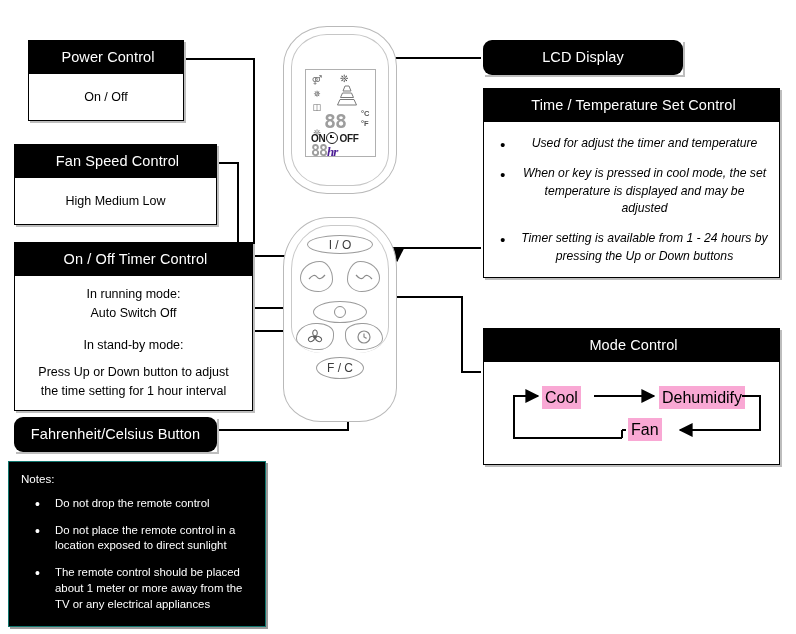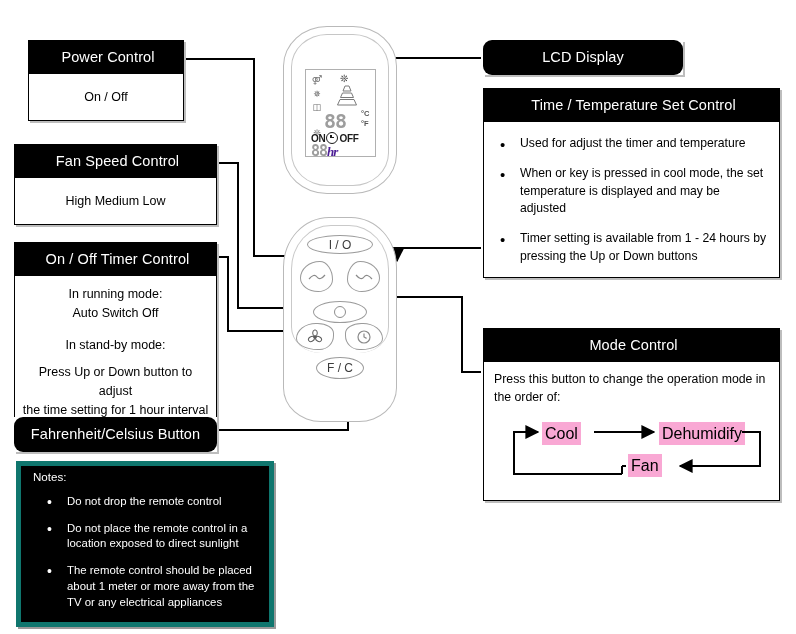--- a/index.html
+++ b/index.html
@@ -48,51 +48,52 @@
     border: none;
     box-shadow: 2px 2px 0 0 #bdbdbd;
   }
   .box.headonly .box-head { padding: 8px 4px 9px 4px; border-radius: 9px; }
 
   
   ul.bullets {
     margin: 0;
     padding: 0 6px 0 30px;
     list-style: none;
-    text-align: left;
+    text-align: center;
+    font-style: italic;
   }
   ul.bullets li {
     position: relative;
     font-size: 12.2px;
     line-height: 1.42;
     margin: 0 0 13px 0;
     padding-left: 2px;
   }
   ul.bullets li:last-child { margin-bottom: 2px; }
   ul.bullets li:before {
     content: "\2022";
     position: absolute;
     left: -18px;
     top: -1px;
     font-size: 15px;
   }
 
   
   #notes {
     position: absolute;
-    left: 16px;
+    left: 8px;
     top: 461px;
     width: 258px;
     height: 166px;
     box-sizing: border-box;
     background: #000000;
     color: #ffffff;
-    border: 5px solid #0f766e;
+    border: 1px solid #0f766e;
     box-shadow: 2px 2px 0 0 #9a9a9a;
-    padding: 4px 10px 8px 12px;
+    padding: 10px 10px 8px 12px;
     font-size: 11.3px;
   }
   #notes .notes-title {
     font-size: 11.6px;
     margin-bottom: 11px;
   }
   #notes ul {
     margin: 0;
     padding: 0 4px 0 34px;
     list-style: none;
@@ -344,21 +345,21 @@
   <div class="box" id="cal-power" style="left:28px;top:40px;width:156px;">
     <div class="box-head">Power Control</div>
     <div class="box-body" style="padding:14px 8px;">On / Off</div>
   </div>
 
   <div class="box" id="cal-fan" style="left:14px;top:144px;width:203px;">
     <div class="box-head">Fan Speed Control</div>
     <div class="box-body" style="padding:14px 8px;">High Medium Low</div>
   </div>
 
-  <div class="box" id="cal-timer" style="left:14px;top:242px;width:203px;">
+  <div class="box" id="cal-timer" style="left:14px;top:242px;width:239px;">
     <div class="box-head">On / Off Timer Control</div>
     <div class="box-body" style="padding:9px 6px 9px 6px;line-height:1.5;">
       <div>In running mode:</div>
       <div>Auto Switch Off</div>
       <div style="height:13px;"></div>
       <div>In stand-by mode:</div>
       <div style="height:9px;"></div>
       <div>Press Up or Down button to adjust</div>
       <div>the time setting for 1 hour interval</div>
     </div>
@@ -388,21 +389,20 @@
         <li>Used for adjust the timer and temperature</li>
         <li>When or key is pressed in cool mode, the set temperature is displayed and may be adjusted</li>
         <li>Timer setting is available from 1 - 24 hours by pressing the Up or Down buttons</li>
       </ul>
     </div>
   </div>
 
   <div class="box" id="cal-mode" style="left:483px;top:328px;width:297px;">
     <div class="box-head">Mode Control</div>
     <div class="box-body mode-body">
-      <div>Press this button to change the operation mode in the order of:</div>
       <div class="mode-cycle">
 
         <span class="lbl" style="left:48px;top:6px;">Cool</span>
         <span class="lbl" style="left:165px;top:6px;">Dehumidify</span>
         <span class="lbl" style="left:134px;top:38px;">Fan</span>
         <svg width="280" height="74" style="position:absolute;left:0;top:0;">
 
           <line x1="100" y1="16" x2="160" y2="16" stroke="#000" stroke-width="2" marker-end="url(#ah)"></line>
 
           <path d="M 20 58 L 20 16 L 44 16" stroke="#000" stroke-width="2" fill="none" marker-end="url(#ah)"></path>

